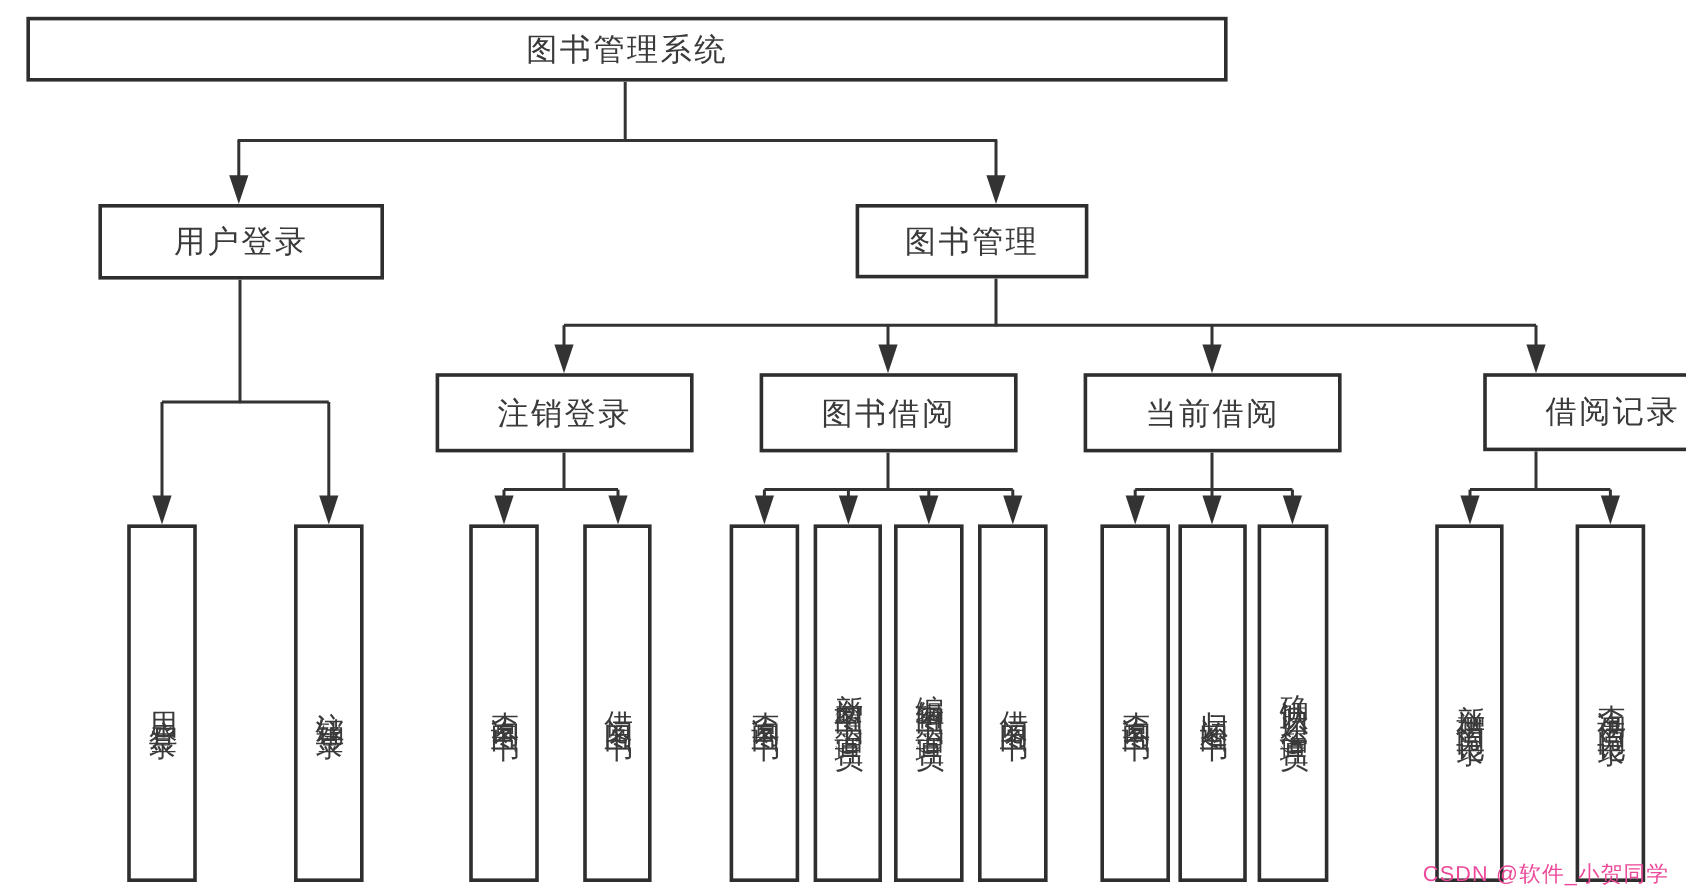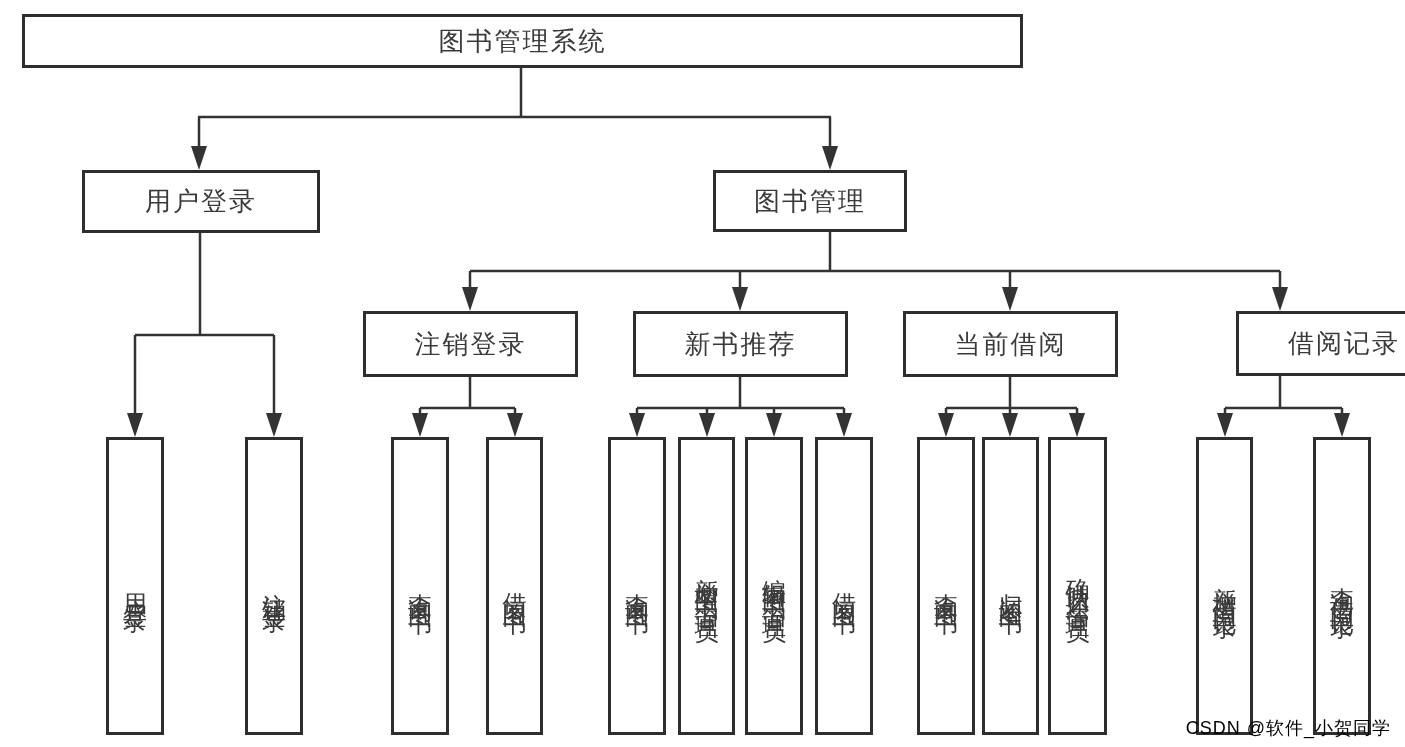--- a/index.html
+++ b/index.html
@@ -12,21 +12,21 @@
     position:absolute;box-sizing:border-box;border:3px solid #2e2e2e;background:#ffffff;
     display:flex;align-items:center;justify-content:center;
   }
   .h-node span{font-size:26px;letter-spacing:2px;white-space:nowrap;}
   .v-node span{
     writing-mode:vertical-rl;text-orientation:mixed;
     font-size:24px;letter-spacing:6px;line-height:1;white-space:nowrap;
   }
   .watermark{
     position:absolute;right:14px;bottom:7px;font-size:18px;letter-spacing:1px;
-    color:#000000;white-space:nowrap;
+    color:#ec4899;white-space:nowrap;
   }
   line{stroke:#333333;stroke-width:2.5;}
   polygon{fill:#333333;stroke:none;}
 </style>
 </head>
 <body>
 
 <div id="canvas">
 
   <svg id="wires" viewBox="0 0 1405 747" xmlns="http://www.w3.org/2000/svg">
@@ -113,21 +113,21 @@
     <span>用户登录</span>
   </div>
   <div class="node h-node" style="left:713px;top:170px;width:194px;height:62px;">
     <span>图书管理</span>
   </div>
 
   <div class="node h-node" style="left:363px;top:311px;width:215px;height:66px;">
     <span>注销登录</span>
   </div>
   <div class="node h-node" style="left:633px;top:311px;width:215px;height:66px;">
-    <span>新书推荐</span>
+    <span>图书借阅</span>
   </div>
   <div class="node h-node" style="left:903px;top:311px;width:215px;height:66px;justify-content:center;">
     <span>当前借阅</span>
   </div>
   <div class="node h-node" style="left:1236px;top:311px;width:216px;height:65px;">
     <span>借阅记录</span>
   </div>
 
   <div class="node v-node" style="left:106px;top:437px;width:58px;height:298px;">
     <span>用户登录</span>

